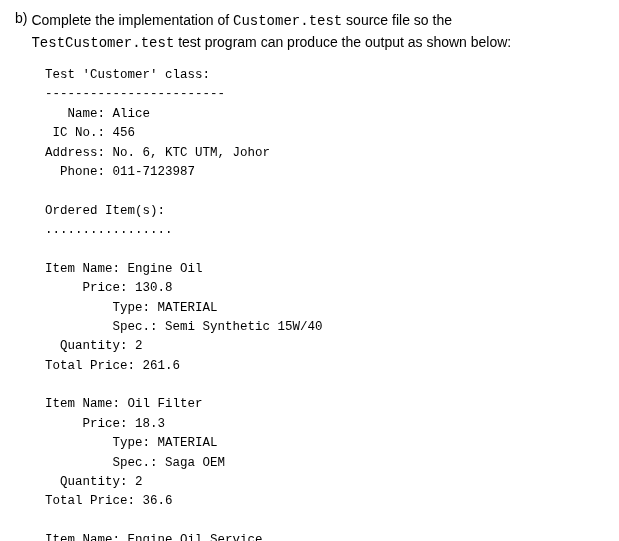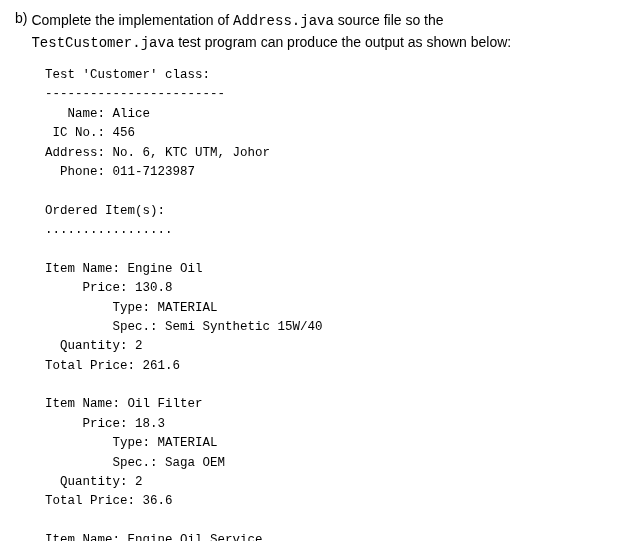--- a/index.html
+++ b/index.html
@@ -41,22 +41,22 @@
     .inline-code {
       font-family: 'Courier New', Courier, monospace;
     }
   </style>
 </head>
 <body>
 
 <div class="header-section">
   <span class="letter-label">b)</span>
   <div class="header-text">
-    <span>Complete  the  implementation  of  <span class="inline-code">Address.java</span>  source  file  so  the</span><br>
-    <span><span class="inline-code">TestCustomer.java</span> test program can produce the output as shown below:</span>
+    <span>Complete  the  implementation  of  <span class="inline-code">Customer.test</span>  source  file  so  the</span><br>
+    <span><span class="inline-code">TestCustomer.test</span> test program can produce the output as shown below:</span>
   </div>
 </div>
 
 <div class="code-block" id="code-output">Test 'Customer' class:
 ------------------------
    Name: Alice
  IC No.: 456
 Address: No. 6, KTC UTM, Johor
   Phone: 011-7123987
 

